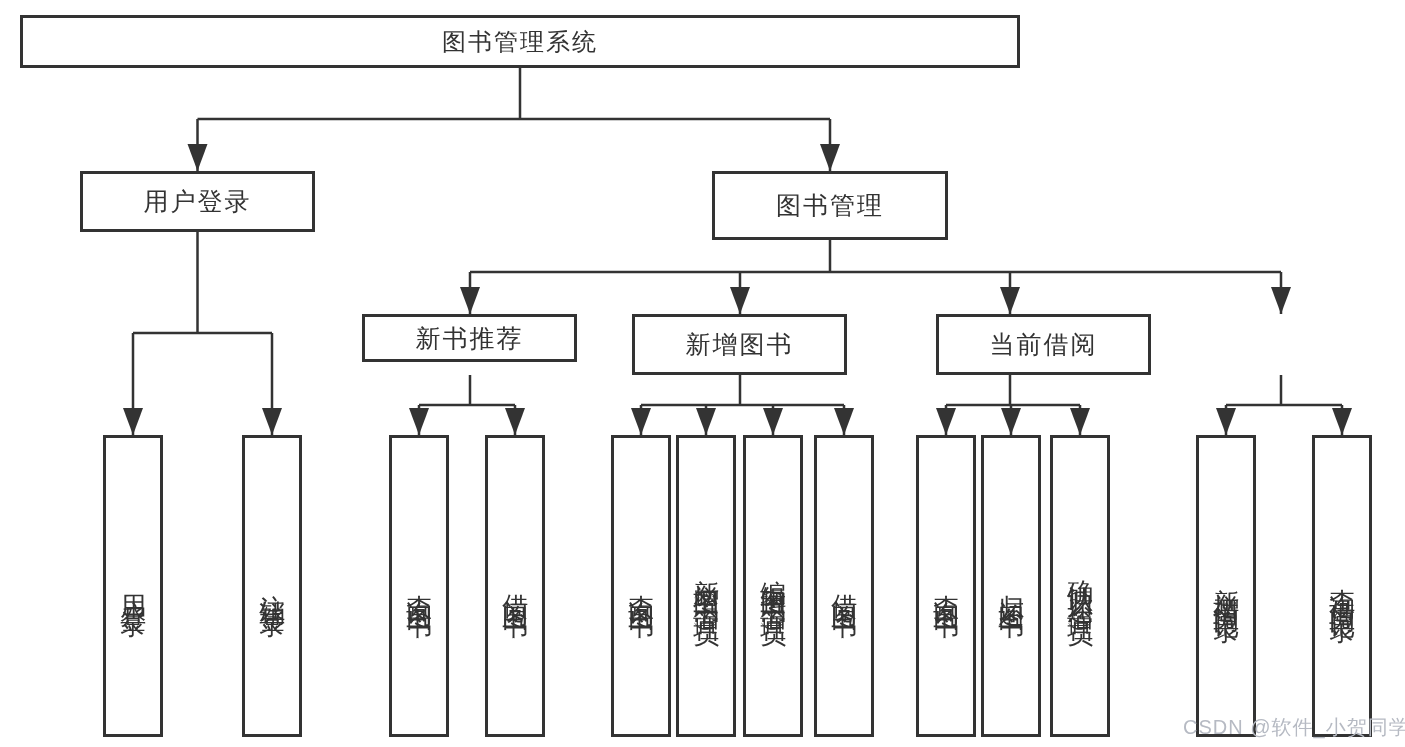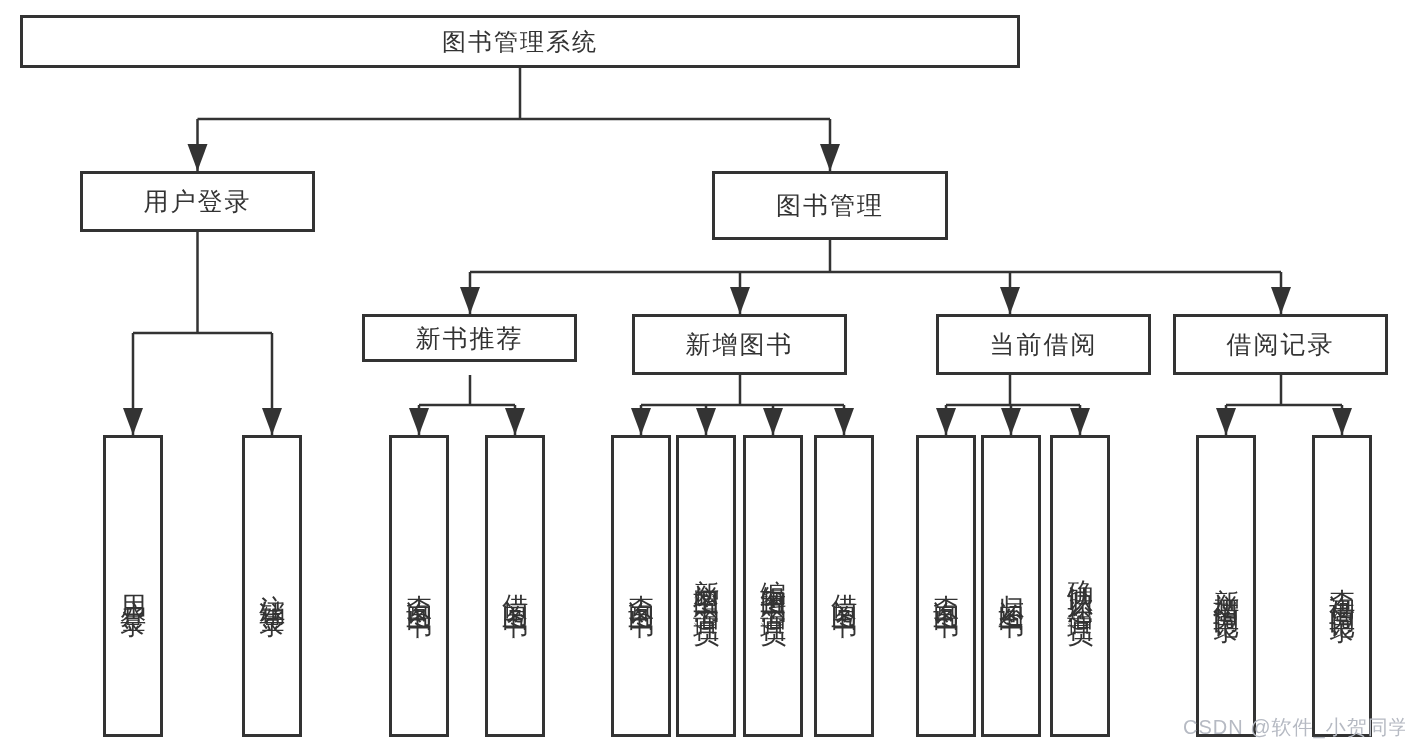--- a/index.html
+++ b/index.html
@@ -112,23 +112,20 @@
 
   <div class="node" style="left:362px; top:314px; width:215px; height:48px;">
     <span>新书推荐</span>
   </div>
   <div class="node" style="left:632px; top:314px; width:215px; height:61px;">
     <span>新增图书</span>
   </div>
   <div class="node" style="left:902px; top:314px; width:215px; height:61px;margin-left:34px;">
     <span>当前借阅</span>
   </div>
-  <div class="node" style="left:1173px; top:314px; width:215px; height:61px;">
-    <span>借阅记录</span>
-  </div>
 
   <div class="leaf" style="left:103px; top:435px; width:60px; height:302px;">
     <span>用户登录</span>
   </div>
   <div class="leaf" style="left:242px; top:435px; width:60px; height:302px;">
     <span>注销登录</span>
   </div>
 
   <div class="leaf" style="left:389px; top:435px; width:60px; height:302px;">
     <span>查询图书</span>

